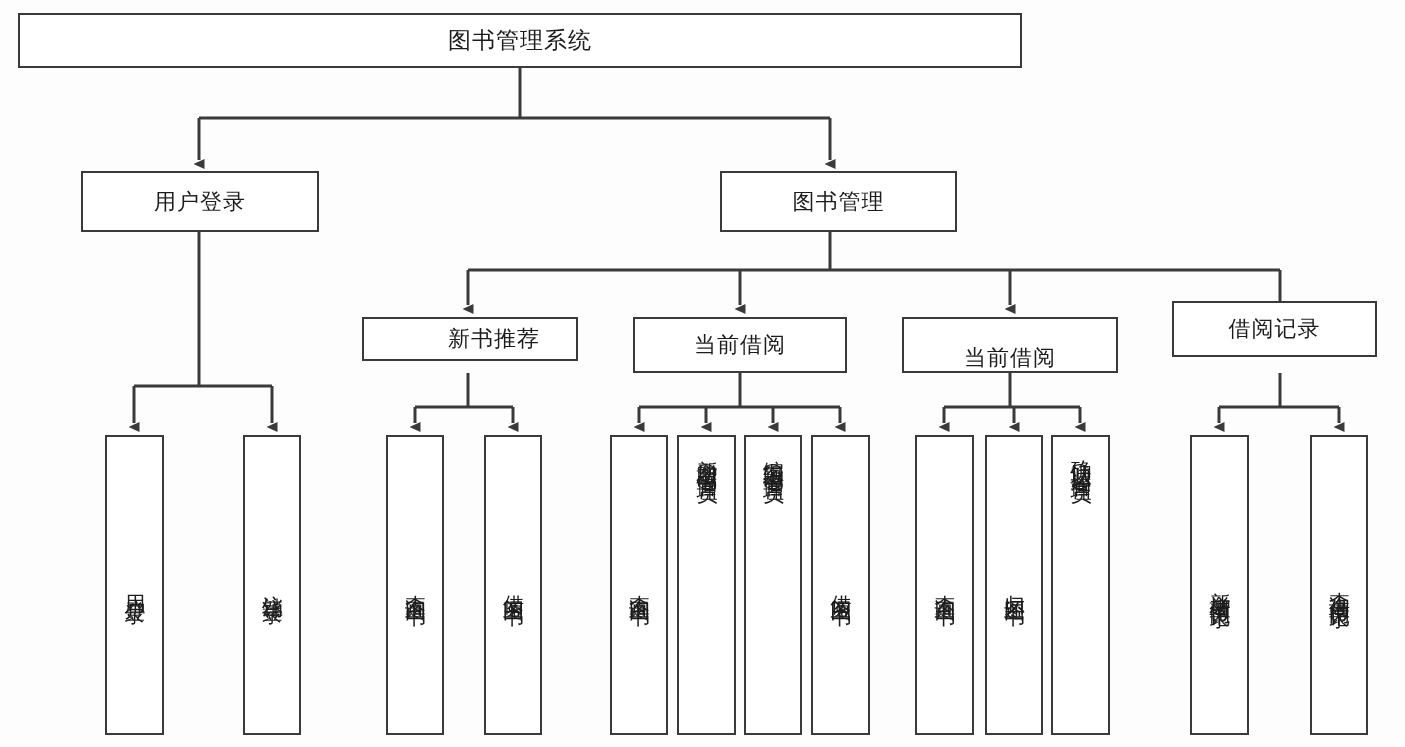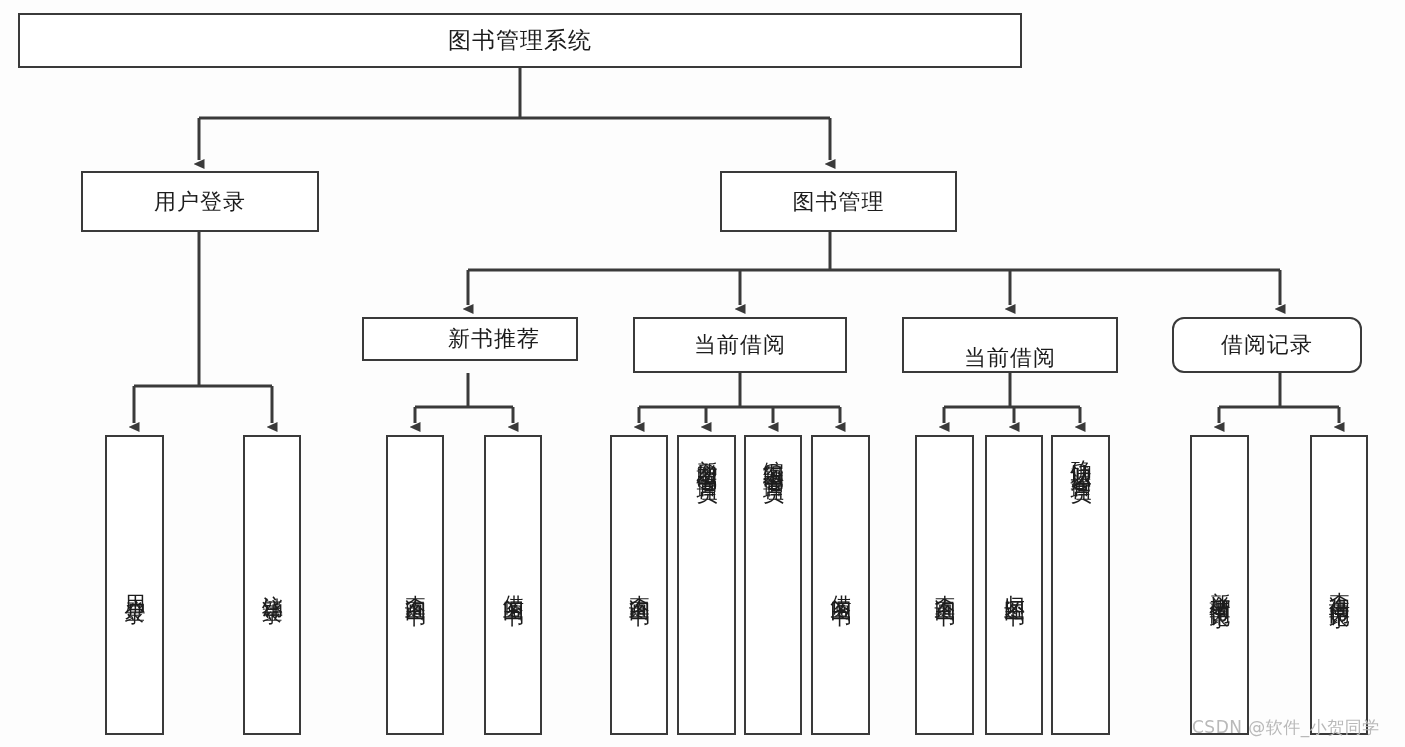--- a/index.html
+++ b/index.html
@@ -140,21 +140,21 @@
 
   <div class="node level2" id="n-l3-0" style="left: 362px; top: 317px; width: 216px; height: 44px; padding-left: 48px;">
     <span class="label">新书推荐</span>
   </div>
   <div class="node level2" id="n-l3-1" style="left: 633px; top: 317px; width: 214px; height: 56px;">
     <span class="label">当前借阅</span>
   </div>
   <div class="node level2" id="n-l3-2" style="left: 902px; top: 317px; width: 216px; height: 56px; align-items: flex-end;">
     <span class="label">当前借阅</span>
   </div>
-  <div class="node level2" id="n-l3-3" style="left: 1172px; top: 317px; width: 190px; height: 56px; border-radius: 12px;">
+  <div class="node level2" id="n-l3-3" style="left: 1172px; top: 301px; width: 205px; height: 56px;">
     <span class="label">借阅记录</span>
   </div>
 
   <div class="node leaf centered" id="n-leaf-0" style="left: 105px; top: 435px; width: 59px; height: 300px;">
     <span class="label">用户登录</span>
   </div>
   <div class="node leaf centered" id="n-leaf-1" style="left: 243px; top: 435px; width: 58px; height: 300px;">
     <span class="label">注销登录</span>
   </div>
   <div class="node leaf centered" id="n-leaf-2" style="left: 386px; top: 435px; width: 58px; height: 300px;">
@@ -184,15 +184,14 @@
   <div class="node leaf" id="n-leaf-10" style="left: 1051px; top: 435px; width: 59px; height: 300px;">
     <span class="label">确认归还（管理员）</span>
   </div>
   <div class="node leaf centered" id="n-leaf-11" style="left: 1190px; top: 435px; width: 59px; height: 300px;">
     <span class="label">新增借阅记录</span>
   </div>
   <div class="node leaf centered" id="n-leaf-12" style="left: 1310px; top: 435px; width: 58px; height: 300px;">
     <span class="label">查询借阅记录</span>
   </div>
 
-  <div class="watermark" id="wm" style="left: 1192px; top: 716px;">CSDN @软件_小贺同学</div>
 
 </div>
 
 </body></html>

